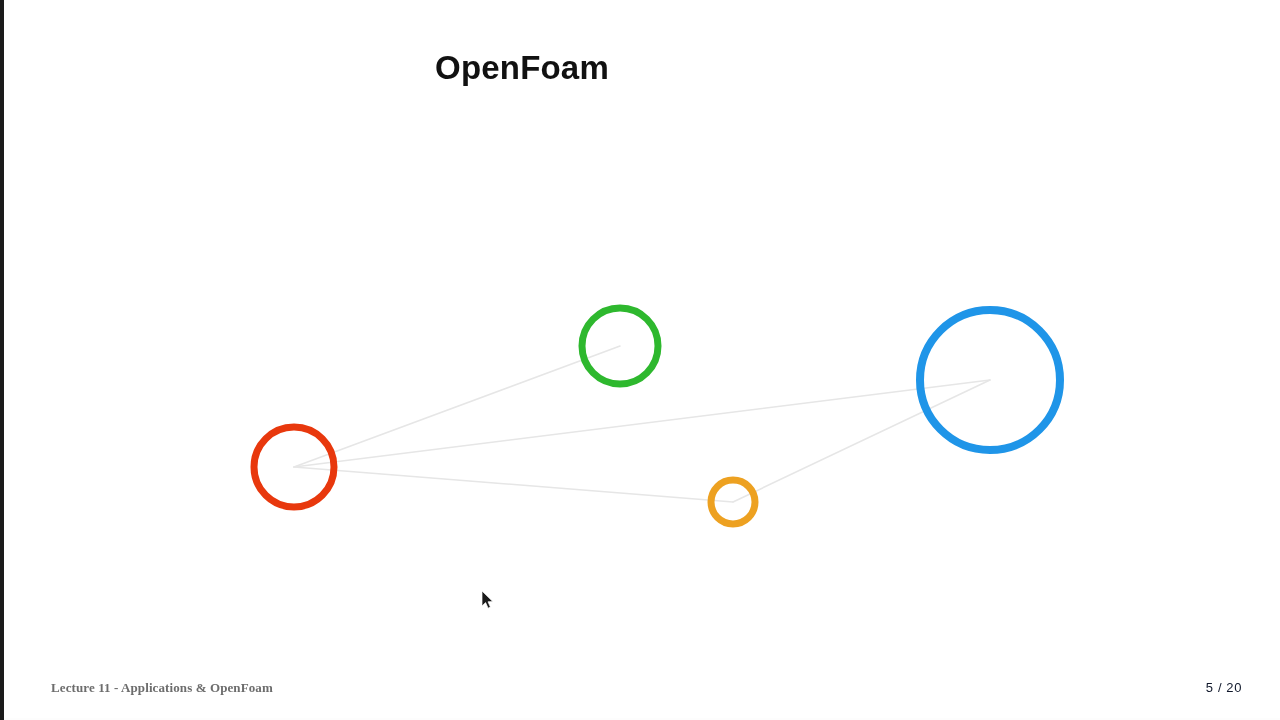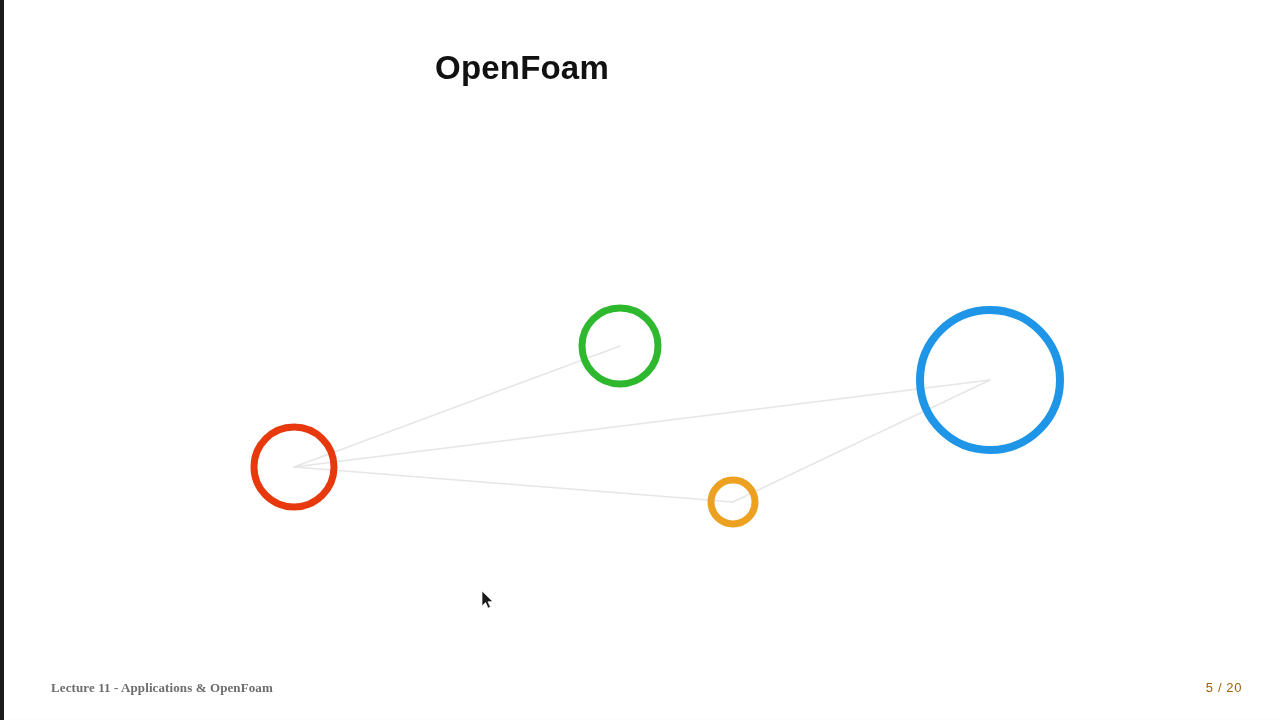--- a/index.html
+++ b/index.html
@@ -67,21 +67,21 @@
     font-weight: bold;
     color: #6d6d6d;
     letter-spacing: 0.1px;
     font-family: Liberation Serif, serif;
   }
   #footer-right {
     position: absolute;
     right: 38px;
     top: 680px;
     font-size: 13px;
-    color: #a16207;
+    color: #0f172a;
     letter-spacing: 0.6px;
   }
 
   #cursor {
     position: absolute;
     left: 481px;
     top: 590px;
     width: 14px;
     height: 20px;
     z-index: 50;

